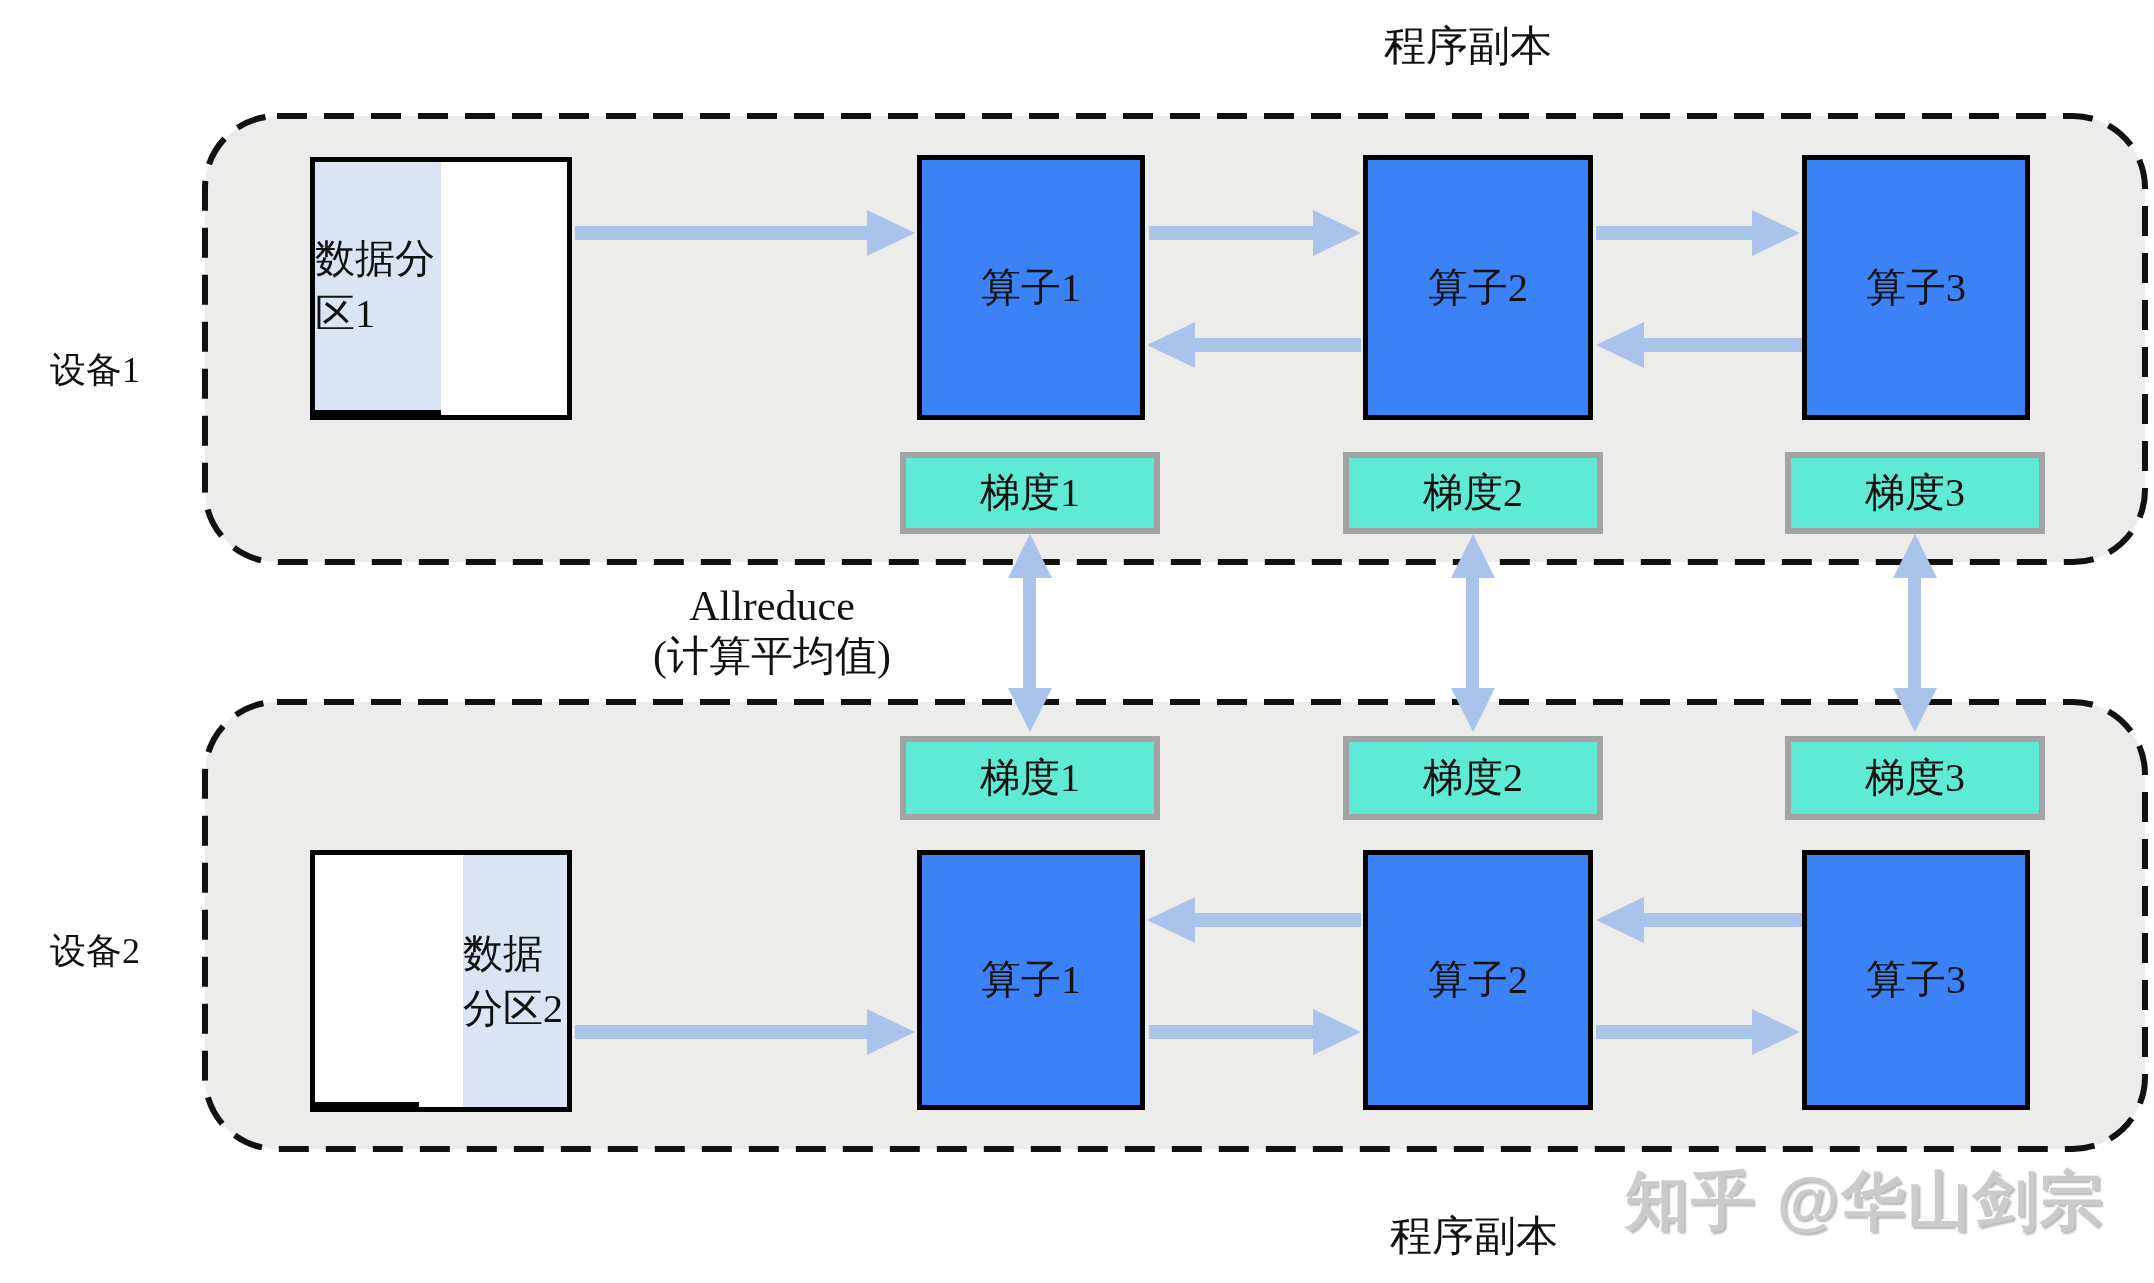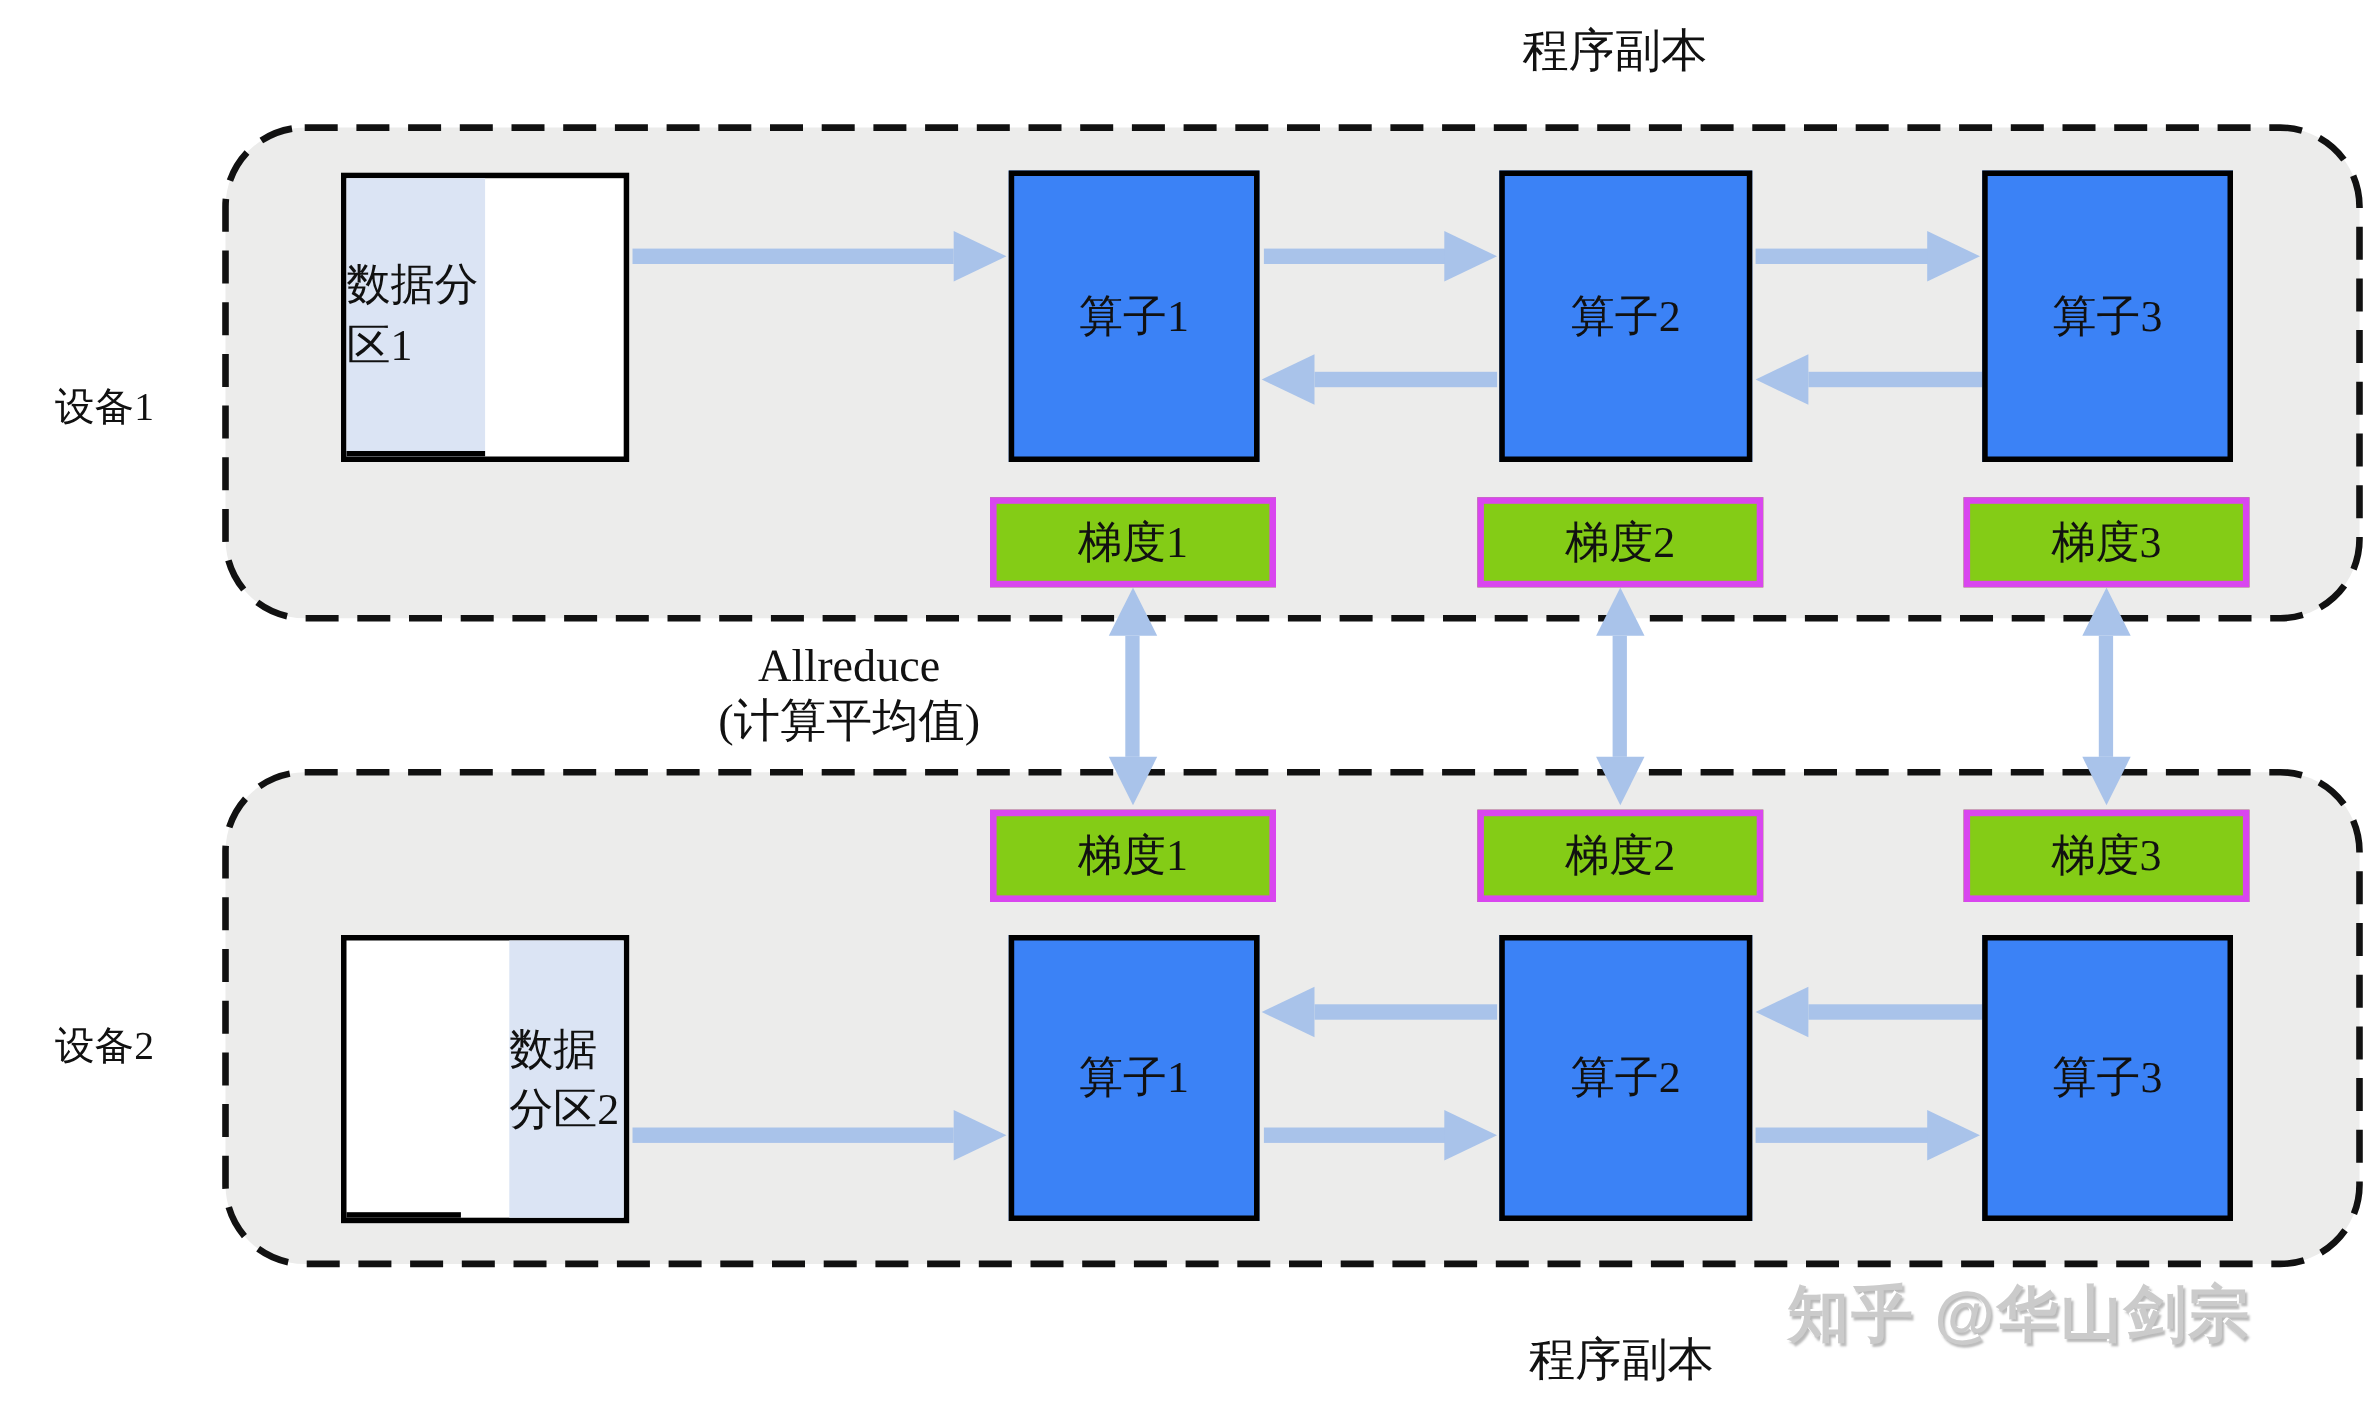--- a/index.html
+++ b/index.html
@@ -10,32 +10,32 @@
     color:#111111;
   }
   .overlay { position:absolute; left:0; top:0; z-index:1; pointer-events:none; }
   .txt { position:absolute; z-index:3; white-space:nowrap; }
   .box {
     position:absolute; z-index:2; box-sizing:border-box;
     display:flex; align-items:center; justify-content:center;
     font-size:40px; line-height:1; text-align:center;
   }
   .op   { background:#3b82f6; border:5px solid #000; }
-  .grad { background:#84cc16; border:6px solid #d946ef; }
+  .grad { background:#5eead4; border:6px solid #a3a3a3; }
   .stack { position:absolute; z-index:2; box-sizing:border-box; border:5px solid #000;
            display:flex; flex-direction:row; background:#ffffff; }
   .stack .cell { flex:1; box-sizing:border-box; display:flex; align-items:center;
                  justify-content:center; font-size:40px; }
   .stack .cell.filled { background:#dbe4f4; }
   .stack .cell.divider { border-bottom:5px solid #000; }
   .device-label { font-size:36px;margin-top:24px; }
   .replica-label { font-size:42px; }
   .allreduce { text-align:center; font-size:42px; line-height:1.18; }
   .watermark {
-    font-size:56px; font-weight:bold; letter-spacing:2px;
+    font-size:64px; font-weight:bold; letter-spacing:2px;
     color:#cbcbcb; text-shadow:-2px -2px 0 #ffffff, 2px 2px 2px #b9b9b9;
     font-family:"Liberation Sans","DejaVu Sans",sans-serif;
   }
 </style>
 </head>
 <body>
 
 <div class="canvas">
 
   <svg class="overlay" width="2154" height="1283" viewBox="0 0 2154 1283">

